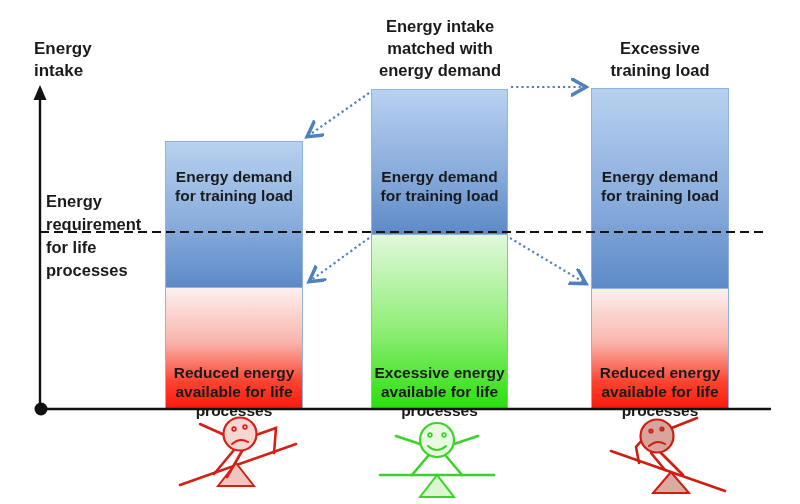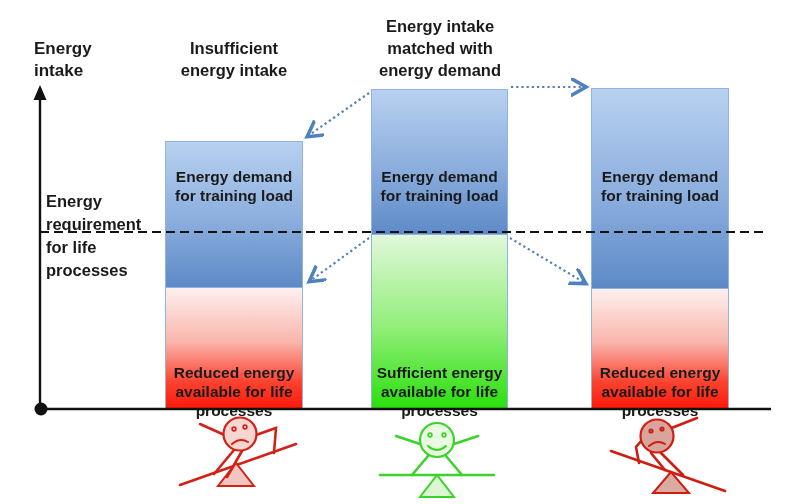--- a/index.html
+++ b/index.html
@@ -46,25 +46,25 @@
 
 <div id="canvas">
 
   <div class="txt y-label">Energy
 intake</div>
   <div class="txt threshold-label">Energy
 requirement
 for life
 processes</div>
 
-  <div class="txt col-title" id="title-1">Insufficient
-energy intake</div>
   <div class="txt col-title" id="title-2">Energy intake
 matched with
 energy demand</div>
+  <div class="txt col-title" id="title-3">Excessive
+training load</div>
 
   <div class="bar" id="bar-1">
     <div class="seg seg-blue"></div>
     <div class="seg seg-red"></div>
   </div>
   <div class="bar" id="bar-2">
     <div class="seg seg-blue"></div>
     <div class="seg seg-green"></div>
   </div>
   <div class="bar" id="bar-3">
@@ -74,21 +74,21 @@
 
   <div class="seg-label demand-label w1">Energy demand
 for training load</div>
   <div class="seg-label demand-label w2">Energy demand
 for training load</div>
   <div class="seg-label demand-label w3">Energy demand
 for training load</div>
   <div class="seg-label bottom-label w1">Reduced energy
 available for life
 processes</div>
-  <div class="seg-label bottom-label w2">Sufficient energy
+  <div class="seg-label bottom-label w2">Excessive energy
 available for life
 processes</div>
   <div class="seg-label bottom-label w3">Reduced energy
 available for life
 processes</div>
 
   <svg id="overlay" width="800" height="504" viewBox="0 0 800 504">
     <defs>
       <marker id="chev" markerWidth="10" markerHeight="10" refX="6.5" refY="4" orient="auto">
         <path d="M0,0 L7,4 L0,8" fill="none" stroke="#4f81bd" stroke-width="1.6"></path>

